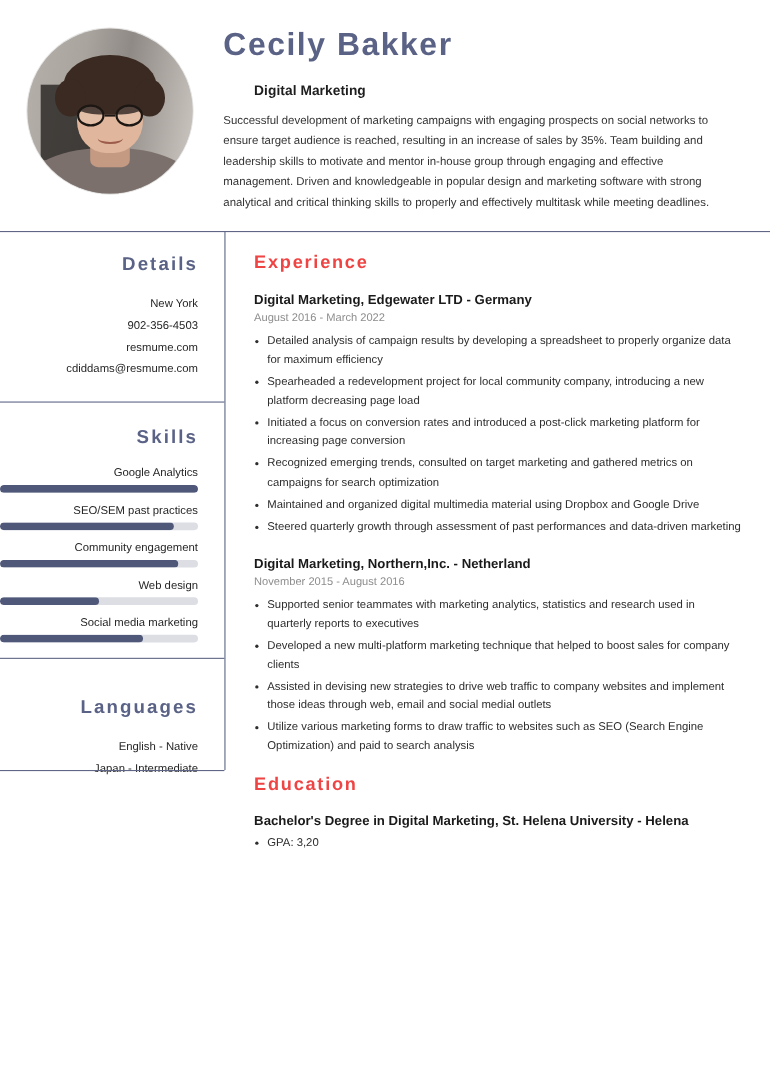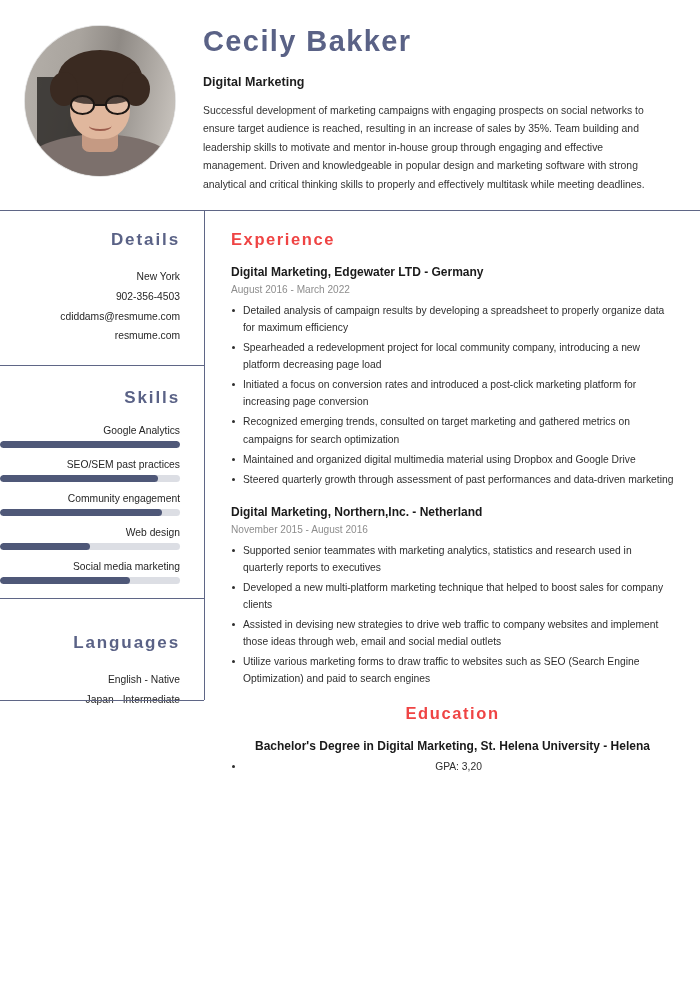--- a/index.html
+++ b/index.html
@@ -119,20 +119,21 @@
     color: #5a6286;
     line-height: 1.1;
     margin-bottom: 17px;
   }
   .job-title {
     font-size: 12.5px;
     font-weight: 700;
     color: #1e1e1e;
     margin-bottom: 13px;
     letter-spacing: .05px;
+    margin-left: 28px;
   }
   .summary {
     font-size: 10.4px;
     line-height: 1.78;
     color: #333333;
     max-width: 462px;
     text-align: left;
   }
 
   
@@ -227,21 +228,21 @@
     margin-bottom: 3px;
   }
   ul.bullets li::before {
     content: "";
     position: absolute;
     left: 1px; top: 7px;
     width: 3px; height: 3px;
     border-radius: 50%;
     background: #2e2e2e;
   }
-  .edu-block { margin-top: 2px; text-align: center; }
+  .edu-block { margin-top: 2px; }
 </style>
 </head>
 <body>
 
 <div class="page">
 
   <div class="header">
     <div class="photo-wrap">
       <div class="photo">
         <div class="ph-bg"></div>
@@ -271,22 +272,22 @@
   <div class="rule-side" style="top:700px"></div>
 
   <div class="body-area">
 
     <div class="sidebar">
 
       <div class="side-section details">
         <div class="side-heading">Details</div>
         <div class="side-line">New York</div>
         <div class="side-line">902-356-4503</div>
+        <div class="side-line">resmume.com</div>
         <div class="side-line">cdiddams@resmume.com</div>
-        <div class="side-line">resmume.com</div>
       </div>
 
       <div class="side-section skills">
         <div class="side-heading">Skills</div>
 
         <div class="skill">
           <div class="skill-name">Google Analytics</div>
           <div class="bar">
             <div class="bar-fill" style="width: 100%;"></div>
           </div>
@@ -347,21 +348,21 @@
           </ul>
         </div>
 
         <div class="entry">
           <div class="entry-title">Digital Marketing, Northern,Inc. - Netherland</div>
           <div class="entry-date">November 2015 - August 2016</div>
           <ul class="bullets">
             <li>Supported senior teammates with marketing analytics, statistics and research used in quarterly reports to executives</li>
             <li>Developed a new multi-platform marketing technique that helped to boost sales for company clients</li>
             <li>Assisted in devising new strategies to drive web traffic to company websites and implement those ideas through web, email and social medial outlets</li>
-            <li>Utilize various marketing forms to draw traffic to websites such as SEO (Search Engine Optimization) and paid to search engines</li>
+            <li>Utilize various marketing forms to draw traffic to websites such as SEO (Search Engine Optimization) and paid to search analysis</li>
           </ul>
         </div>
       </div>
 
       <div class="edu-block">
         <div class="main-heading">Education</div>
         <div class="entry">
           <div class="entry-title">Bachelor's Degree in Digital Marketing, St. Helena University - Helena</div>
           <ul class="bullets">
             <li>GPA: 3,20</li>

